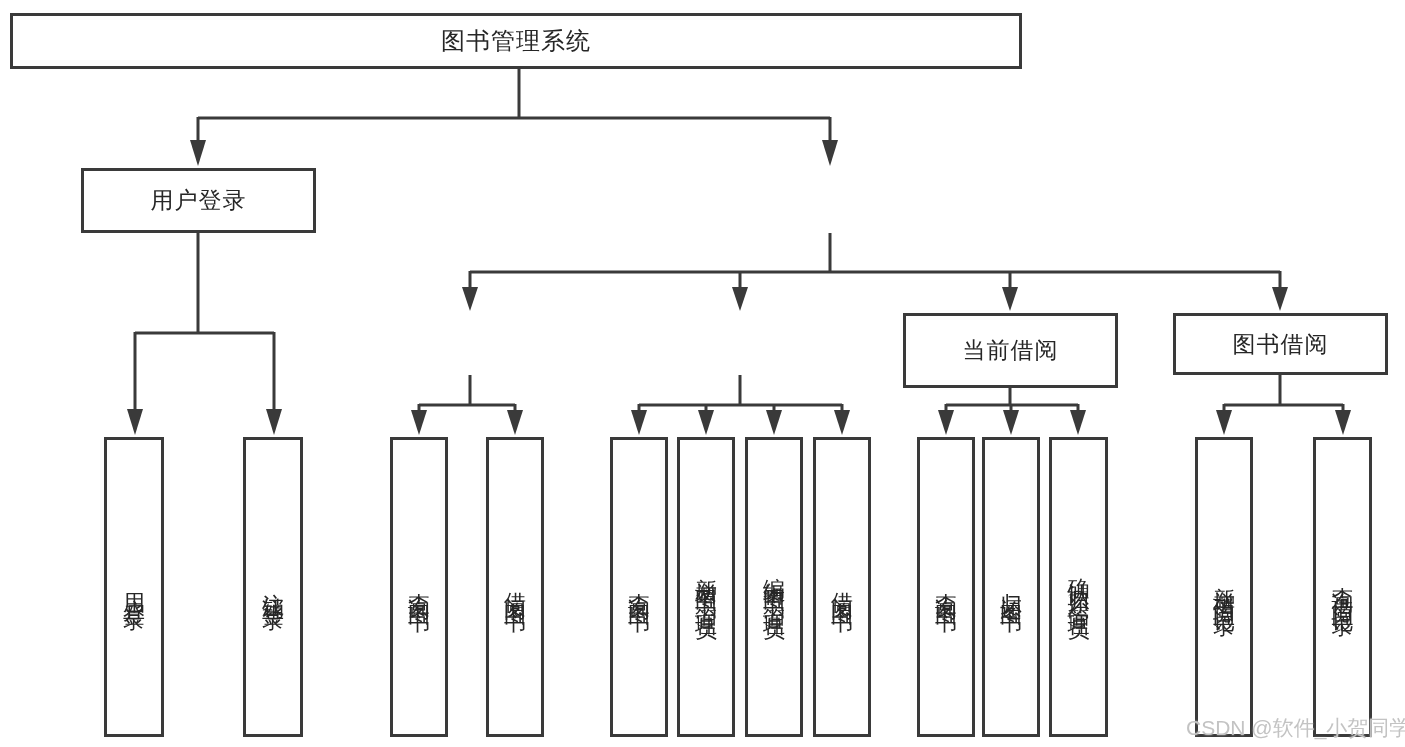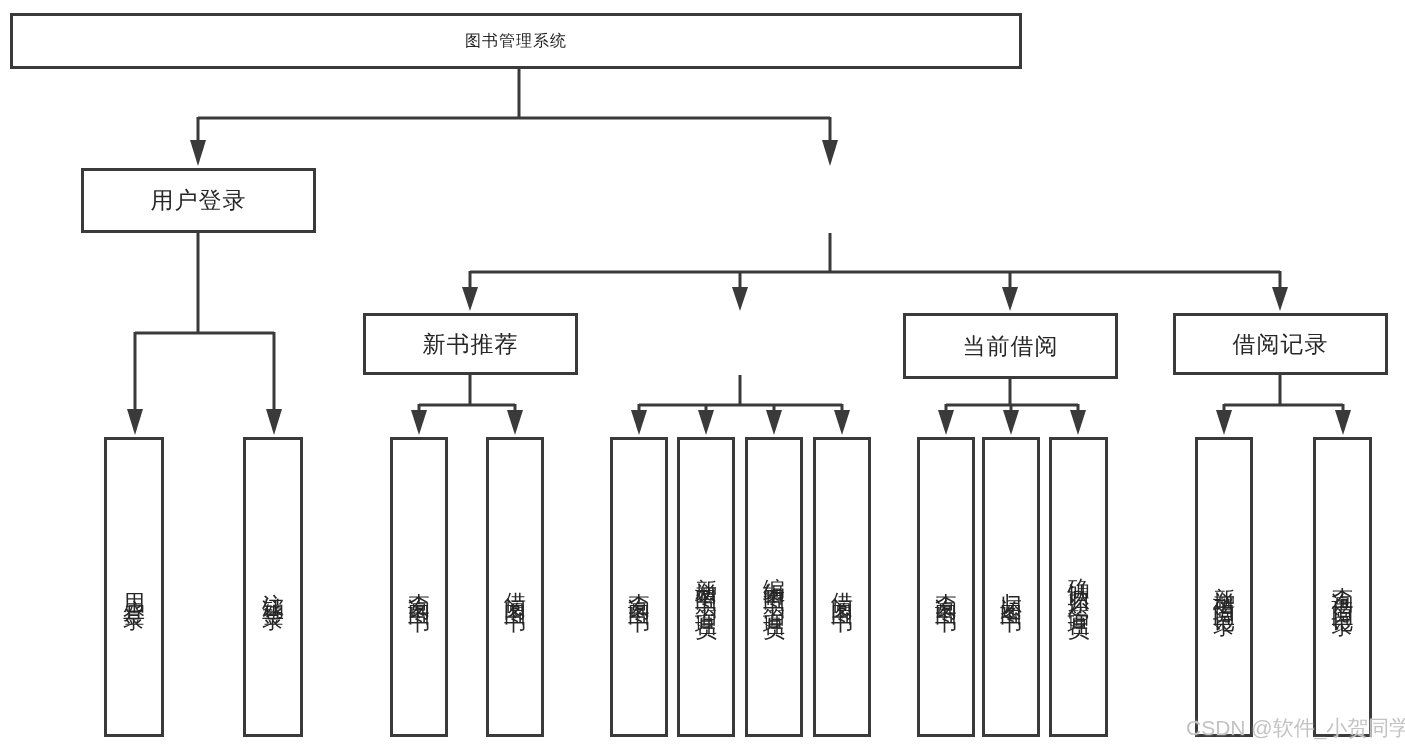--- a/index.html
+++ b/index.html
@@ -21,21 +21,21 @@
   svg.connectors polygon{fill:var(--line);stroke:none;}
   .box{
     position:absolute;
     box-sizing:border-box;
     border:3px solid var(--line);
     background:var(--background);
     display:flex;align-items:center;justify-content:center;
     color:var(--text);
     z-index:2;
   }
-  .box.root span{font-size:16px;letter-spacing:1px;}
+  .box.root span{font-size:24px;letter-spacing:1px;}
   .box.l2 span, .box.l3 span{font-size:23px;letter-spacing:1px;}
   .box.leaf span{
     writing-mode:vertical-rl;
     text-orientation:mixed;
     font-size:22px;
     letter-spacing:6px;
     line-height:1;
     white-space:nowrap;
   }
   .watermark{
@@ -90,28 +90,25 @@
   </svg>
 
   <div class="box root" style="left:10px;top:13px;width:1012px;height:56px">
     <span>图书管理系统</span>
   </div>
 
   <div class="box l2" style="left:81px;top:168px;width:235px;height:65px">
     <span>用户登录</span>
   </div>
 
-  <div class="box l3" style="left:363px;top:313px;width:215px;height:62px">
-    <span>新书推荐</span>
-  </div>
-  <div class="box l3" style="left:903px;top:313px;width:215px;height:66px">
+  <div class="box l3" style="left:903px;top:313px;width:215px;height:75px">
     <span>当前借阅</span>
   </div>
   <div class="box l3" style="left:1173px;top:313px;width:215px;height:62px">
-    <span>借阅记录</span>
+    <span>图书借阅</span>
   </div>
 
   <div class="box leaf" style="left:104px;top:437px;width:60px;height:300px">
     <span>用户登录</span>
   </div>
   <div class="box leaf" style="left:243px;top:437px;width:60px;height:300px">
     <span>注销登录</span>
   </div>
 
   <div class="box leaf" style="left:390px;top:437px;width:58px;height:300px">

